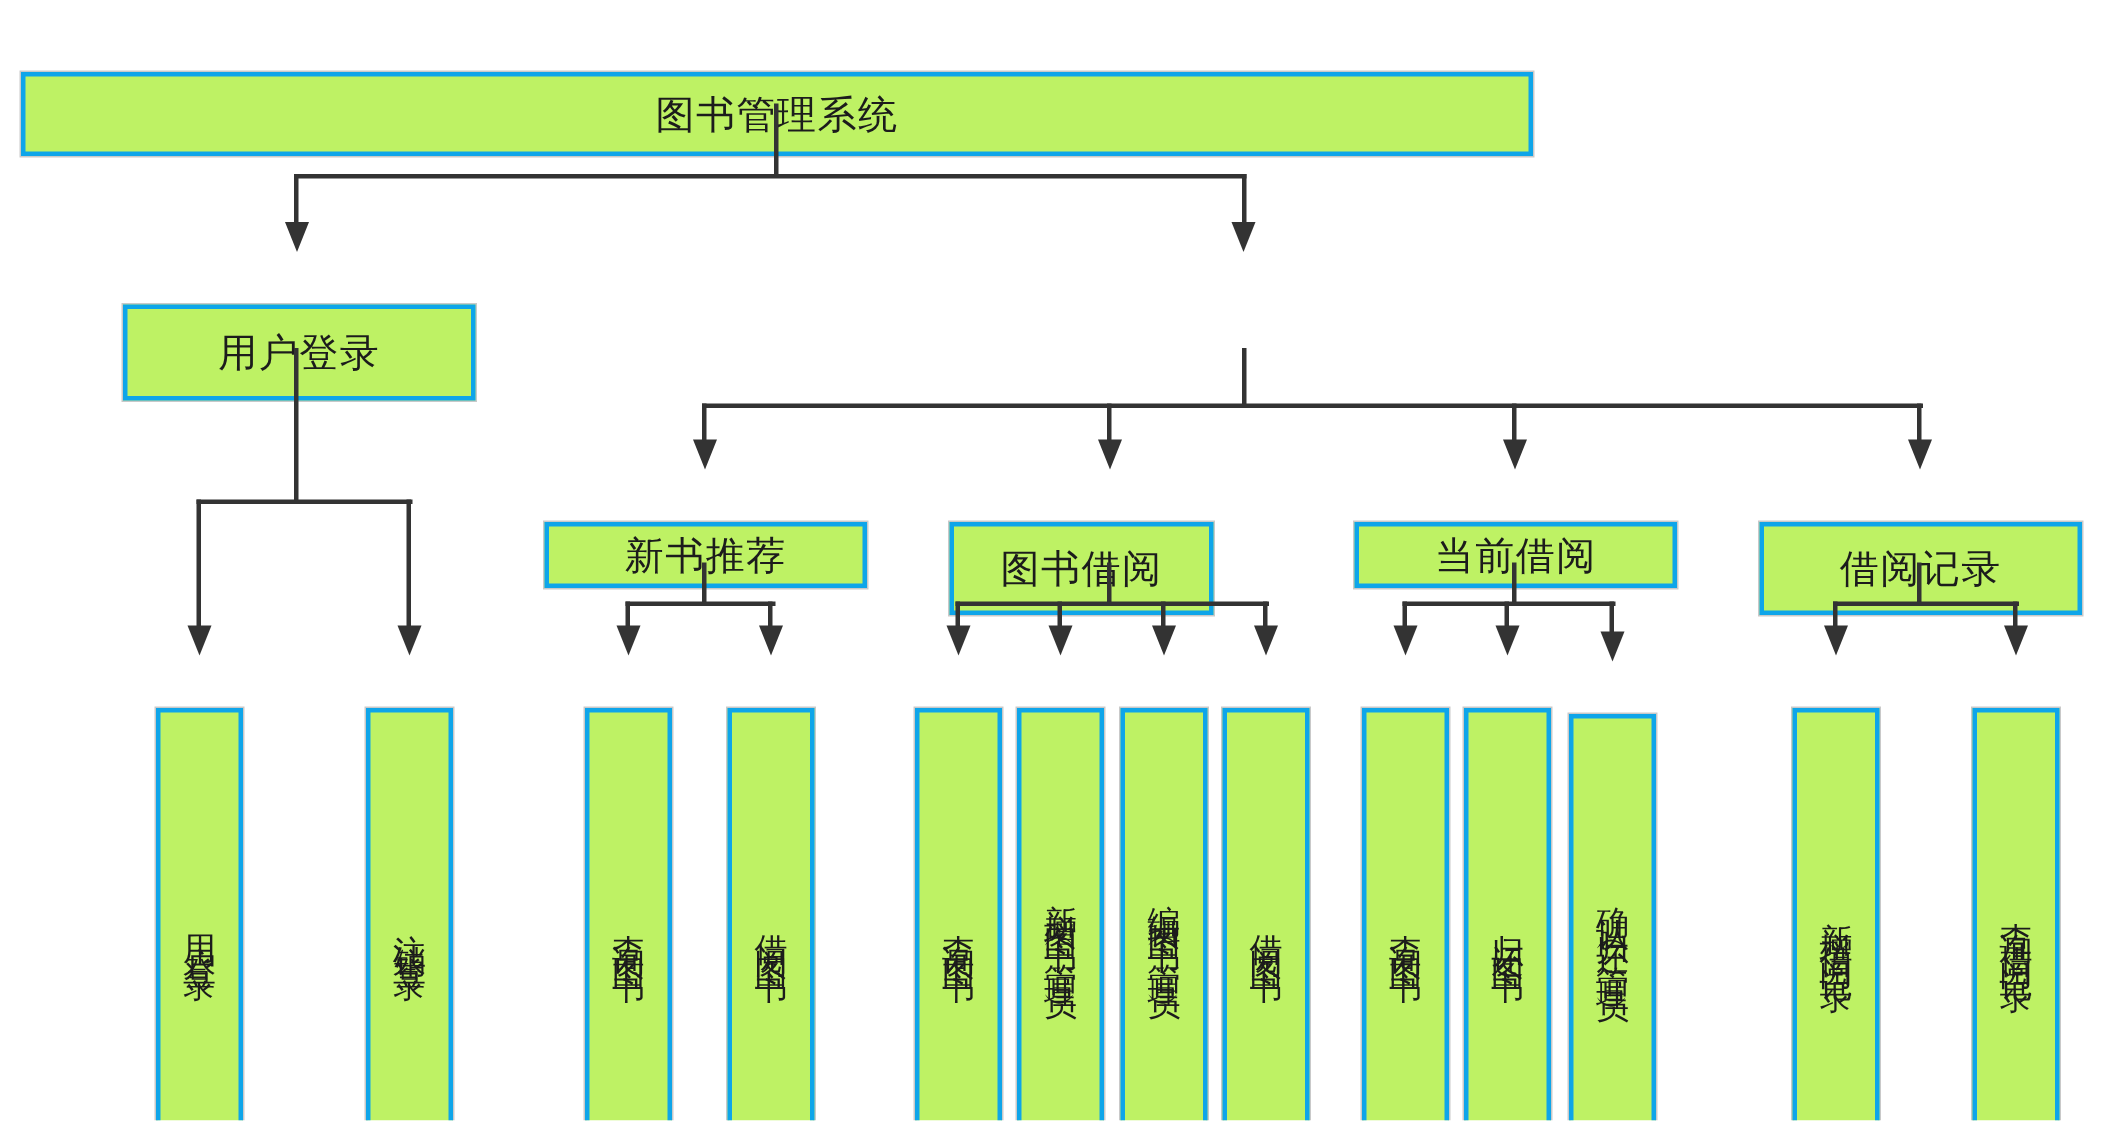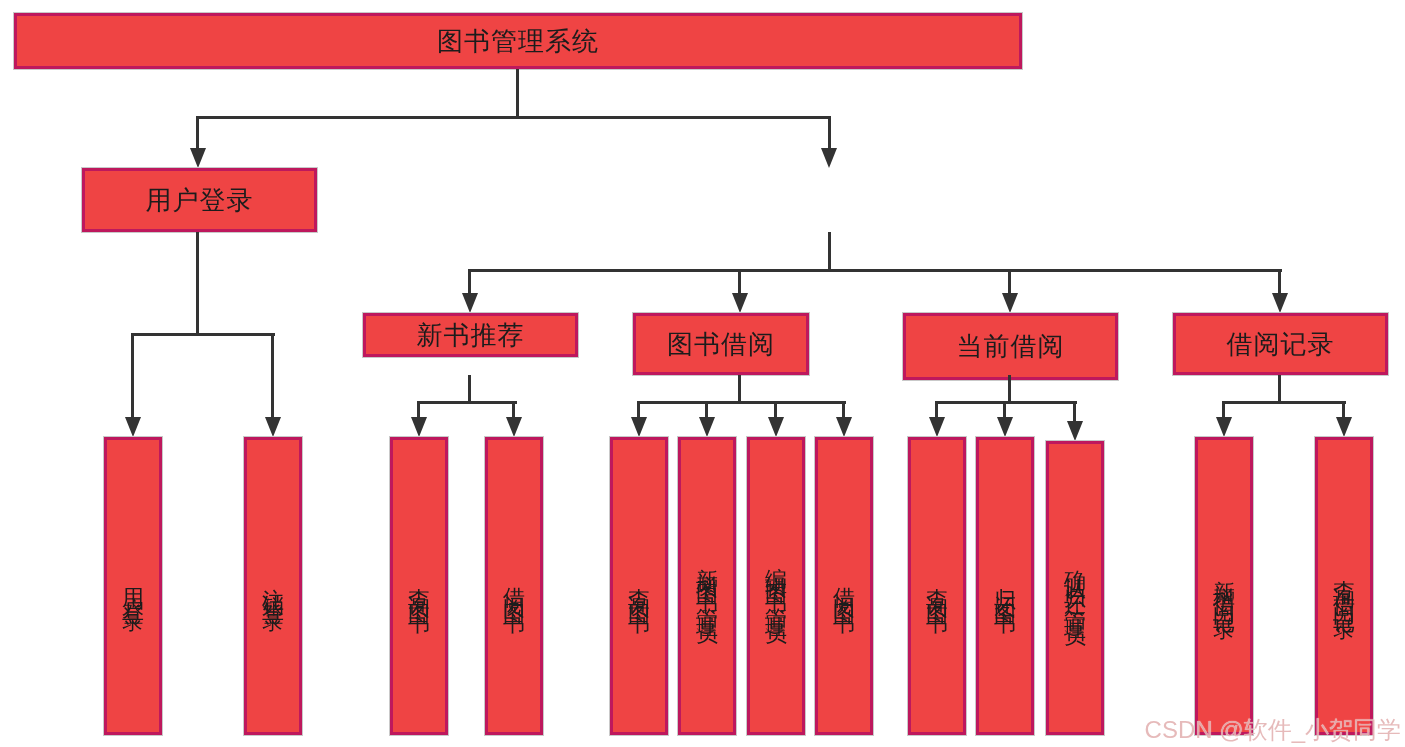--- a/index.html
+++ b/index.html
@@ -1,23 +1,24 @@
 <!DOCTYPE html>
 <html><head>
 <meta charset="utf-8">
 <style>
   html,body{margin:0;padding:0;background:#fff;}
   #canvas{
     position:relative;width:1405px;height:747px;background:#ffffff;overflow:hidden;
     font-family:"Liberation Sans","DejaVu Sans",sans-serif;color:#1c1c1c;
   }
   .box{
-    position:absolute;box-sizing:border-box;border:3px solid #be185d;background:#ef4444;
+    position:absolute;box-sizing:border-box;border:3px solid #0ea5e9;background:#bef264;
     display:flex;align-items:center;justify-content:center;text-align:center;
     box-shadow:0 0 0 1px #c9c9c9;
+    margin-top:35px;
   }
   .hlabel{font-size:26px;letter-spacing:1px;white-space:nowrap;}
   .vbox span{
     writing-mode:vertical-rl;text-orientation:mixed;
     font-size:22px;letter-spacing:8px;line-height:1;white-space:nowrap;
   }
   .vline{position:absolute;width:3px;background:#333333;}
   .hline{position:absolute;height:3px;background:#333333;}
   .arrow{
     position:absolute;width:0;height:0;
@@ -67,21 +68,21 @@
   <div class="arrow" style="left:1002px;top:293px"></div>
   <div class="vline" style="left:1278px;top:269px;height:26px"></div>
   <div class="arrow" style="left:1272px;top:293px"></div>
 
   <div class="box" style="left:363px;top:313px;width:215px;height:44px">
     <span class="hlabel">新书推荐</span>
   </div>
   <div class="box" style="left:633px;top:313px;width:176px;height:62px">
     <span class="hlabel">图书借阅</span>
   </div>
-  <div class="box" style="left:903px;top:313px;width:215px;height:67px">
+  <div class="box" style="left:903px;top:313px;width:215px;height:44px">
     <span class="hlabel">当前借阅</span>
   </div>
   <div class="box" style="left:1173px;top:313px;width:215px;height:62px">
     <span class="hlabel">借阅记录</span>
   </div>
 
   <div class="vline" style="left:468px;top:375px;height:29px"></div>
   <div class="hline" style="left:417px;top:401px;width:100px"></div>
   <div class="vline" style="left:417px;top:401px;height:18px"></div>
   <div class="arrow" style="left:411px;top:417px"></div>
@@ -152,15 +153,14 @@
     <span>确认归还（管理员）</span>
   </div>
 
   <div class="box vbox" style="left:1195px;top:437px;width:58px;height:298px">
     <span>新增借阅记录</span>
   </div>
   <div class="box vbox" style="left:1315px;top:437px;width:58px;height:298px">
     <span>查询借阅记录</span>
   </div>
 
-  <div class="watermark">CSDN @软件_小贺同学</div>
 
 </div>
 
 </body></html>

